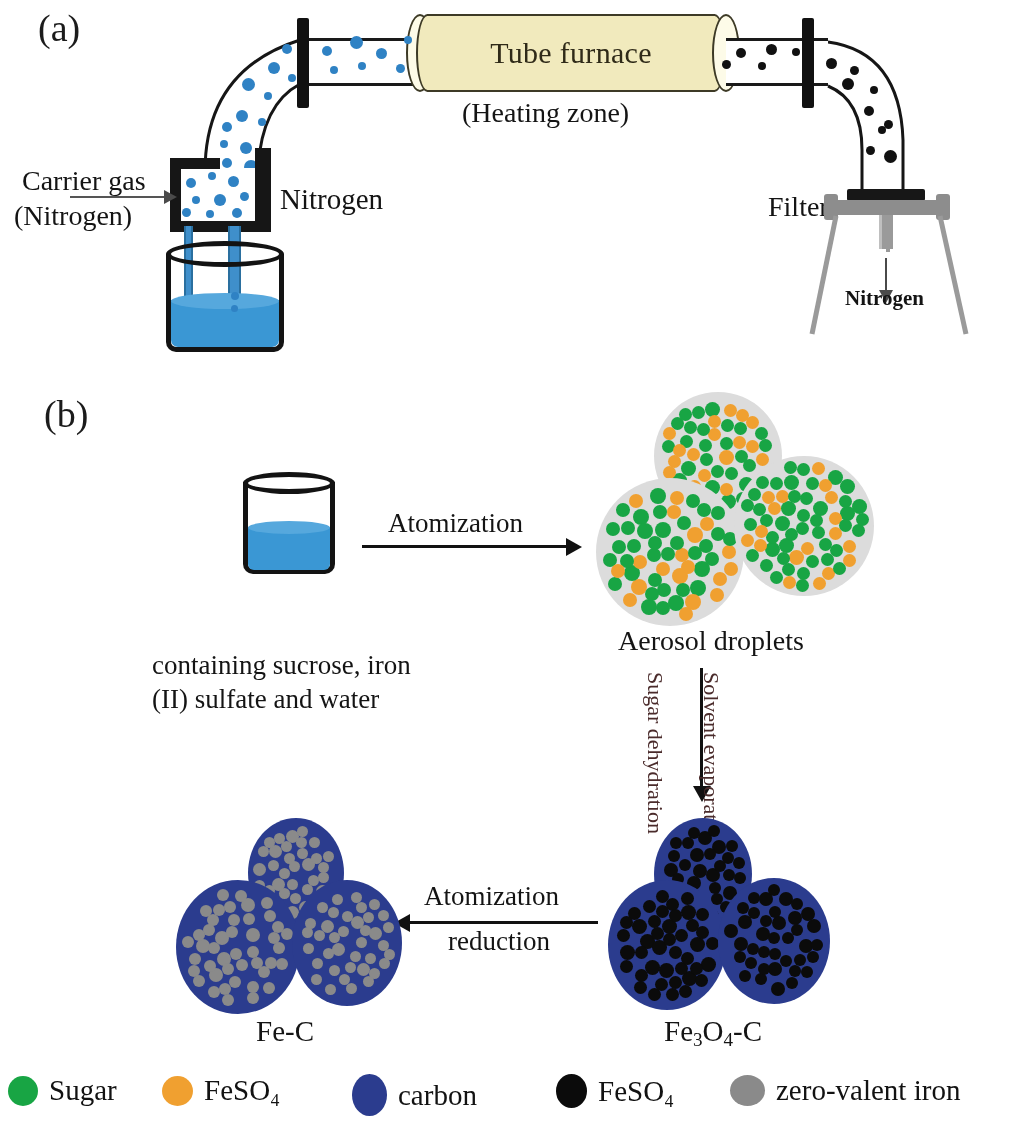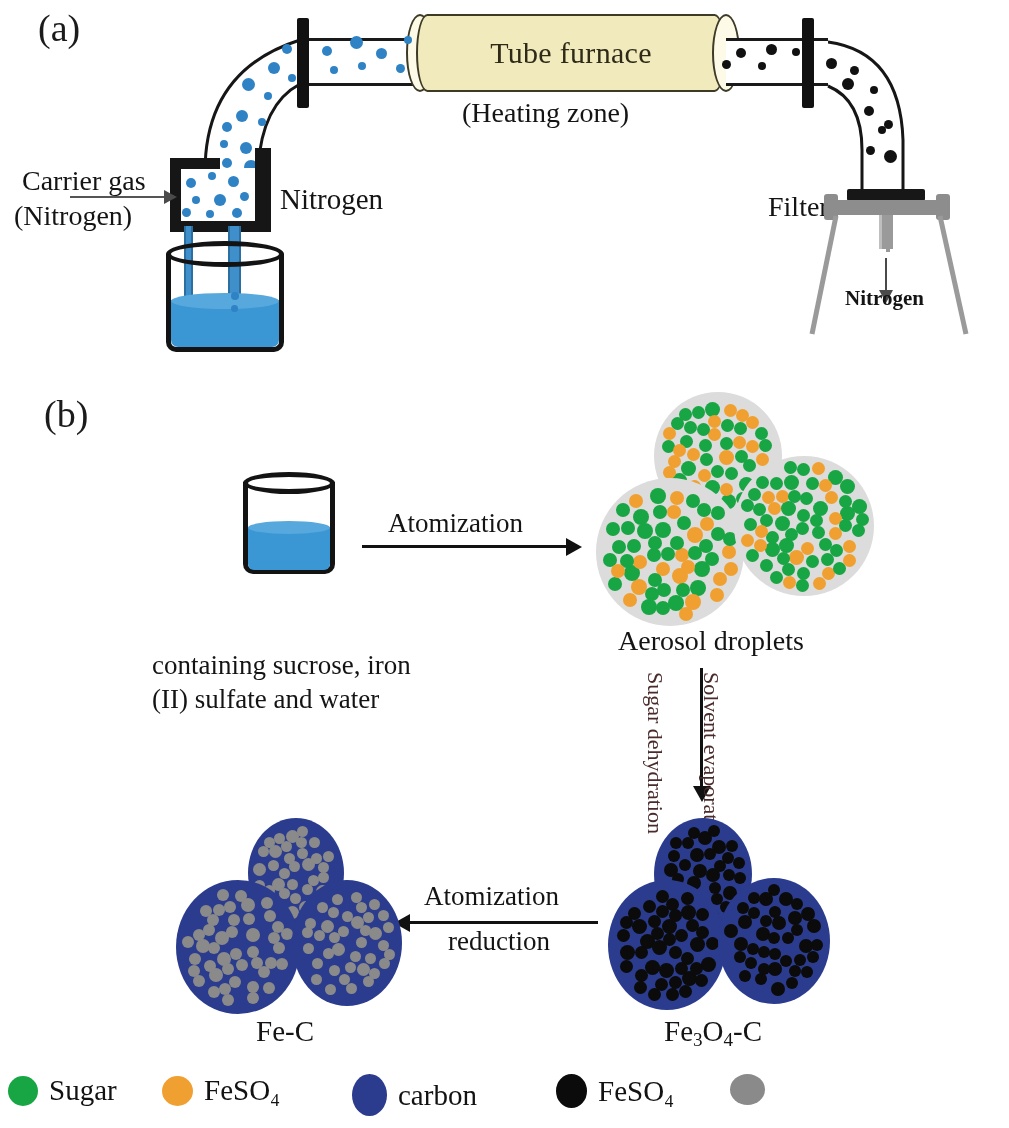--- a/index.html
+++ b/index.html
@@ -641,16 +641,17 @@
       <div class="leg-item" style="left: 352px; top: 8px;">
         <span class="leg-swatch" style="width: 35px; height: 42px; background: rgb(43, 60, 142);"></span>
         <span class="leg-text">carbon</span>
       </div>
       <div class="leg-item" style="left: 556px; top: 8px;">
         <span class="leg-swatch" style="width: 31px; height: 34px; background: rgb(11, 11, 11);"></span>
         <span class="leg-text">FeSO₄</span>
       </div>
       <div class="leg-item" style="left: 730px; top: 8px;">
         <span class="leg-swatch" style="width: 35px; height: 31px; background: rgb(138, 138, 138);"></span>
+        <span class="leg-text">zero-valent iron</span>
       </div>
     </div>
 
 </div>
 
 </body></html>

